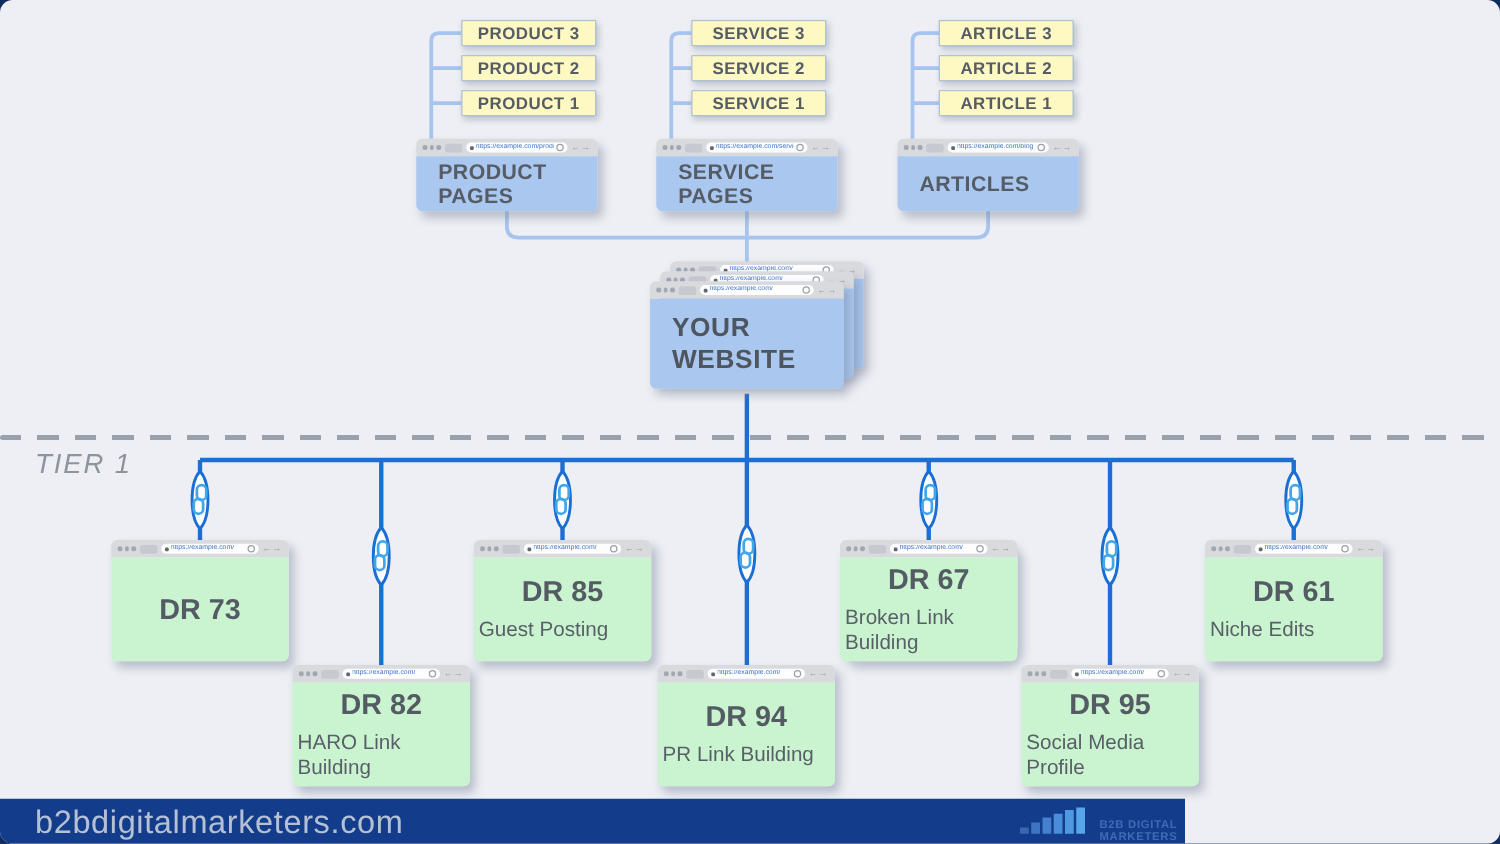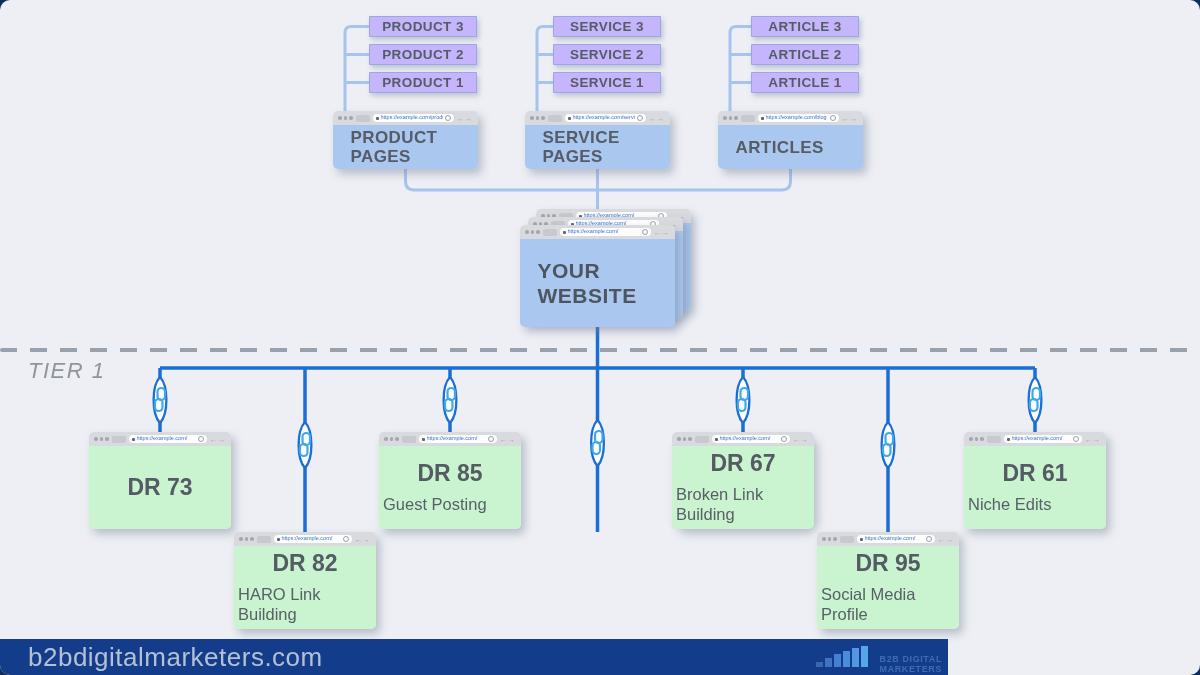--- a/index.html
+++ b/index.html
@@ -19,31 +19,31 @@
   .navarrows::before{content:"\2190\2192";}
   .bbody{display:flex;flex-direction:column;align-items:center;justify-content:center;text-align:left;border-radius:0 0 5px 5px;}
 
   
   .bluebox{width:145px;}
   .bluebox .bbody{height:44px;background:#a9c7ef;font-weight:bold;font-size:17px;line-height:19px;color:#565c66;letter-spacing:.4px;}
   .titleline{width:110px;}
 
   
   .site{width:155px;}
-  .site .bbody{height:88px;background:#a9c7ef;font-weight:bold;font-size:21px;line-height:25px;color:#4f555f;letter-spacing:.5px;}
+  .site .bbody{height:72px;background:#a9c7ef;font-weight:bold;font-size:21px;line-height:25px;color:#4f555f;letter-spacing:.5px;}
   .site .titleline{width:120px;}
 
   
   .greenbox{width:142px;}
   .greenbox .bbody{height:83px;background:#c9f4cf;gap:9px;}
   .dr{font-weight:bold;font-size:23px;color:#555b64;line-height:1;}
   .drlabel{font-size:16.5px;line-height:20px;color:#595f68;width:134px;}
 
   
-  .tab{position:absolute;width:108px;height:21px;background:#c4b5fd;border:1px solid rgba(125,158,212,.6);box-sizing:border-box;
+  .tab{position:absolute;width:108px;height:21px;background:#fef9c3;border:1px solid rgba(125,158,212,.6);box-sizing:border-box;
        box-shadow:2px 3px 5px rgba(120,130,152,.4);display:flex;align-items:center;justify-content:center;
        font-weight:bold;font-size:13.5px;color:#565c66;letter-spacing:.4px;border-radius:1px;}
 
   
   .divider{position:absolute;left:0;top:348px;width:1200px;height:3.5px;
            background:repeating-linear-gradient(90deg,#99a1ac 0 17px,transparent 17px 30px);border-radius:2px;}
   .tierlabel{position:absolute;left:28px;top:358px;font-style:italic;font-weight:normal;font-size:22px;color:#8e949e;letter-spacing:1.5px;}
 
   
   svg.wires{position:absolute;left:0;top:0;pointer-events:none;}
@@ -305,20 +305,40 @@
         <span class="refresh"></span>
       </span>
       <span class="navarrows"></span>
     </div>
     <div class="bbody">
       <span class="dr">DR 85</span>
       <span class="drlabel">Guest Posting</span>
     </div>
   </div>
 
+  <div class="browser greenbox" style="left:526px;top:532px;">
+    <div class="chrome">
+      <span class="dots">
+          <i></i>
+          <i></i>
+          <i></i>
+        </span>
+      <span class="minitab"></span>
+      <span class="urlpill">
+        <span class="lock"></span>
+        <span class="urltext">https://example.com/</span>
+        <span class="refresh"></span>
+      </span>
+      <span class="navarrows"></span>
+    </div>
+    <div class="bbody">
+      <span class="dr">DR 94</span>
+      <span class="drlabel">PR Link Building</span>
+    </div>
+  </div>
 
   <div class="browser greenbox" style="left:672px;top:432px;border-radius:13px;">
     <div class="chrome">
       <span class="dots">
           <i></i>
           <i></i>
           <i></i>
         </span>
       <span class="minitab"></span>
       <span class="urlpill">

